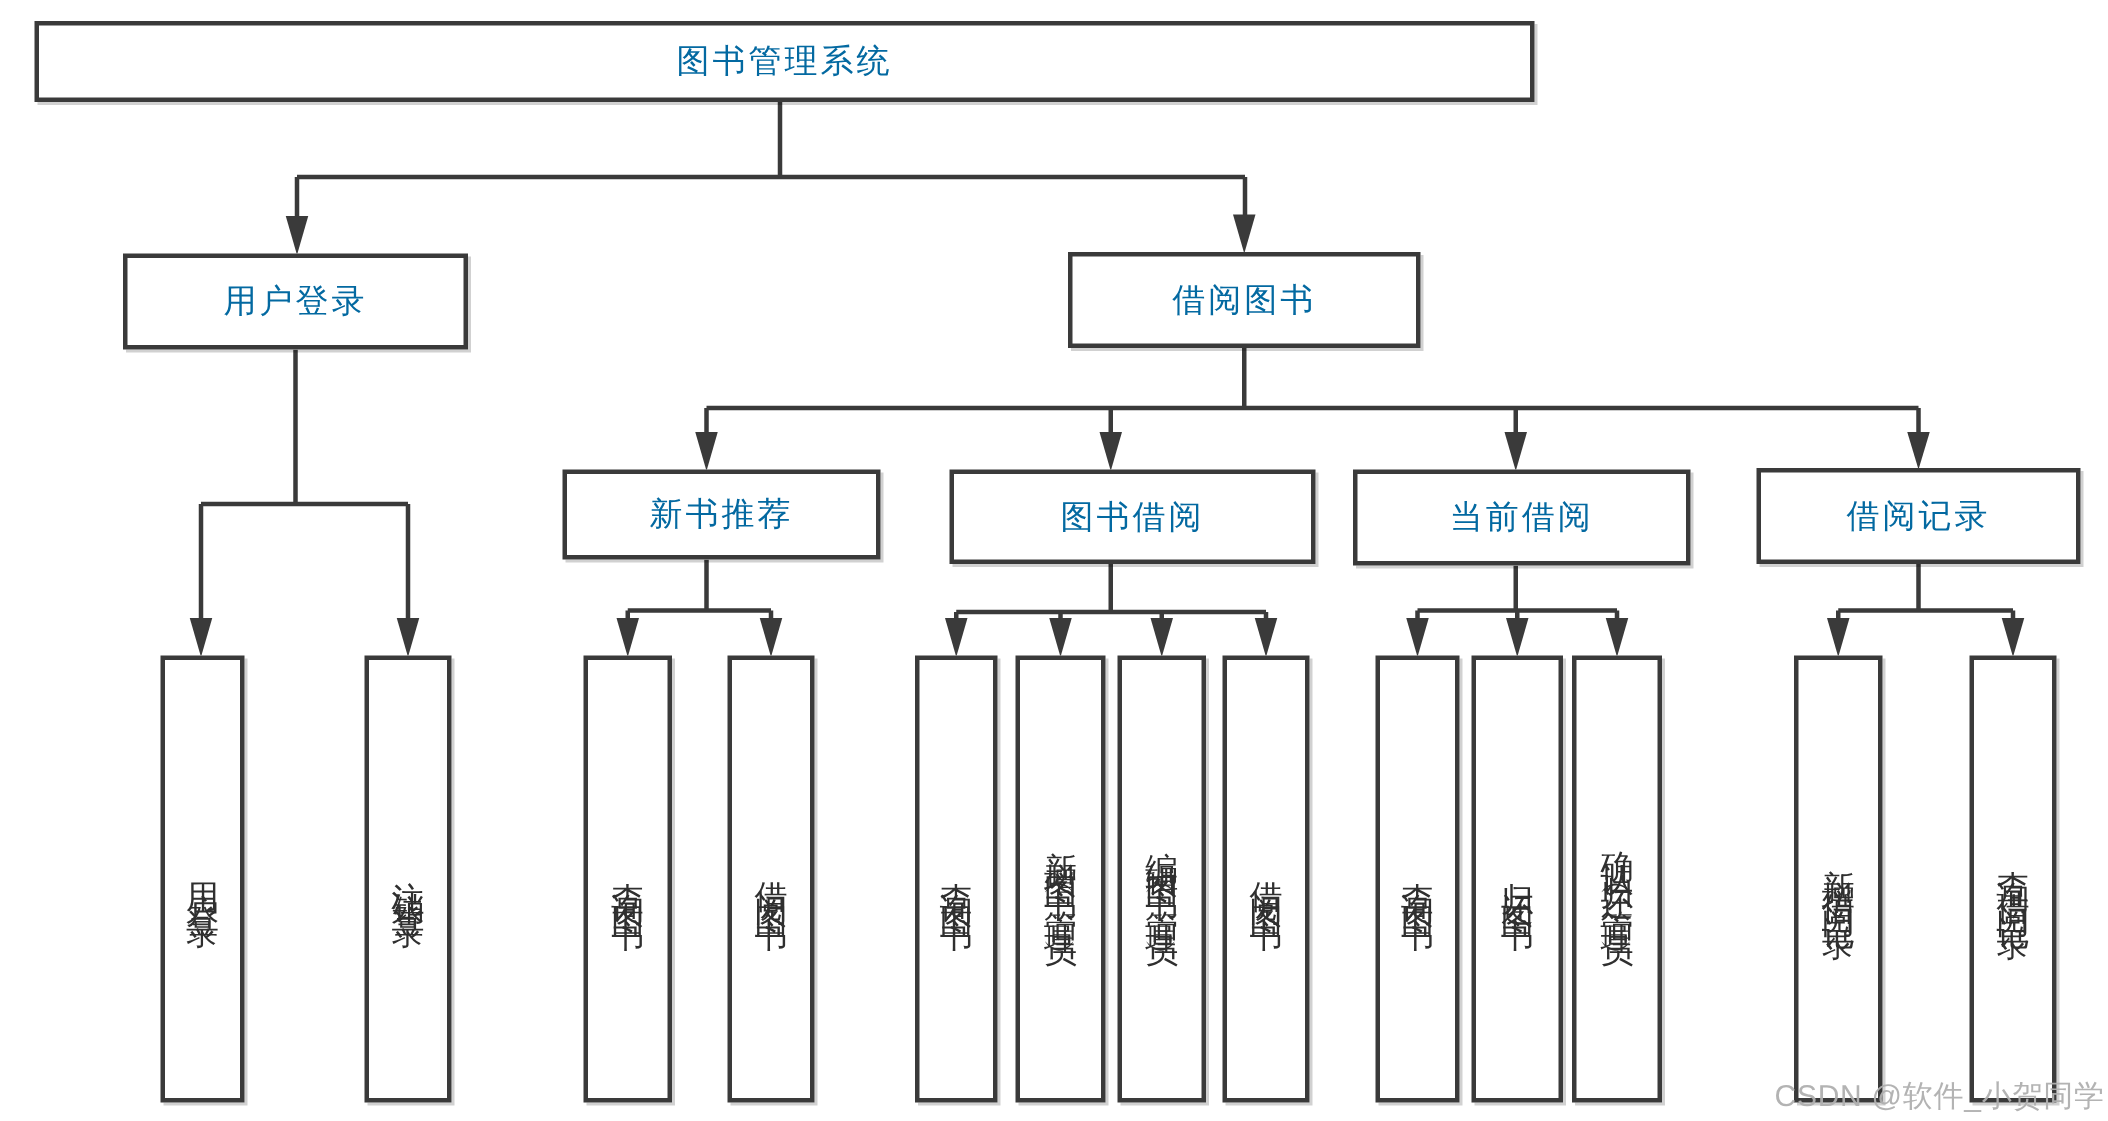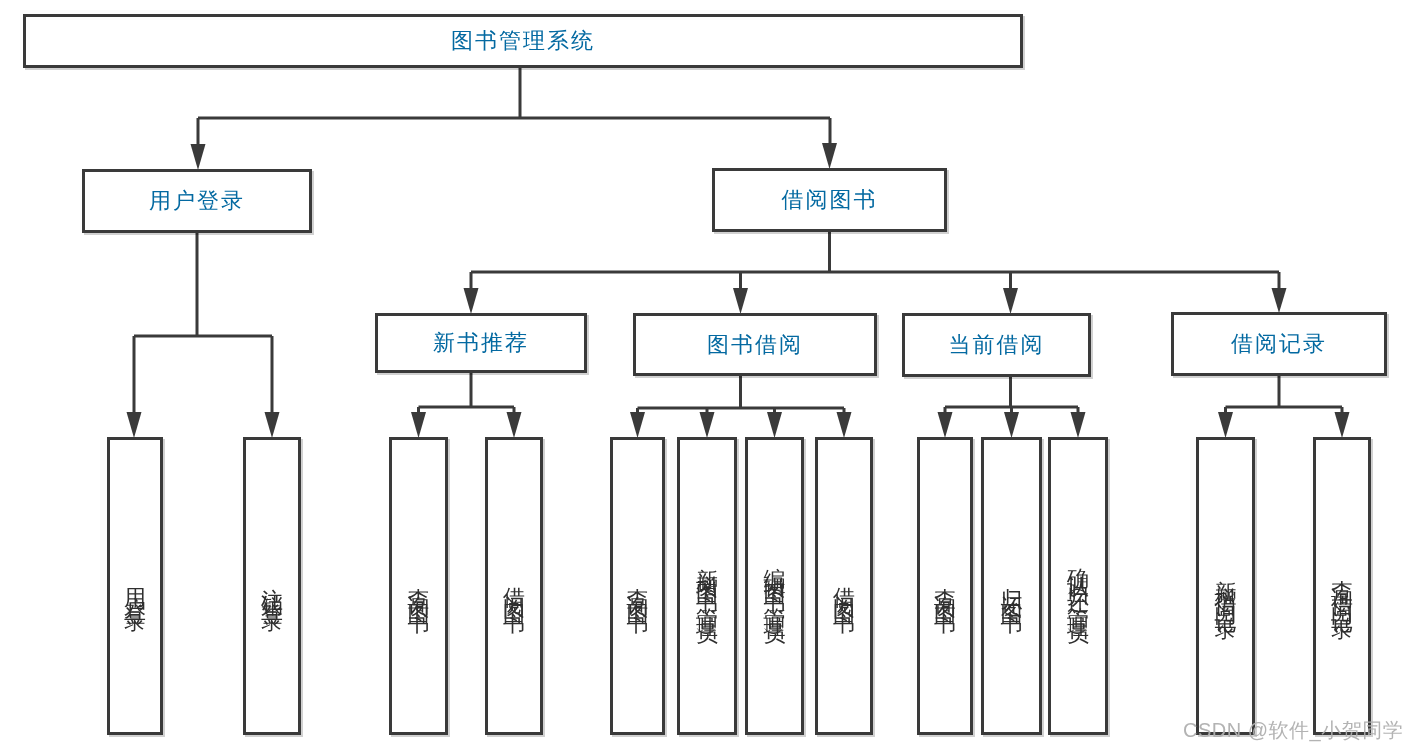--- a/index.html
+++ b/index.html
@@ -32,21 +32,21 @@
     line-height:1;
   }
   
   #node-root{left:23px;top:14px;width:1000px;height:54px;}
   
   #node-login{left:82px;top:169px;width:230px;height:64px;}
   #node-mgmt{left:712px;top:168px;width:235px;height:64px;}
   
   #node-newbook{left:365px;top:313px;width:212px;height:60px;margin-left:10px;}
   #node-borrow{left:633px;top:313px;width:244px;height:63px;}
-  #node-current{left:902px;top:313px;width:189px;height:64px;}
+  #node-current{left:902px;top:313px;width:225px;height:64px;}
   #node-records{left:1171px;top:312px;width:216px;height:64px;}
   
   .leaf{top:437px;height:298px;}
   #leaf-login-user{left:107px;width:56px;}
   #leaf-login-logout{left:243px;width:58px;}
   #leaf-newbook-query{left:389px;width:59px;}
   #leaf-newbook-borrow{left:485px;width:58px;}
   #leaf-borrow-query{left:610px;width:55px;}
   #leaf-borrow-add{left:677px;width:60px;}
   #leaf-borrow-edit{left:745px;width:59px;}

